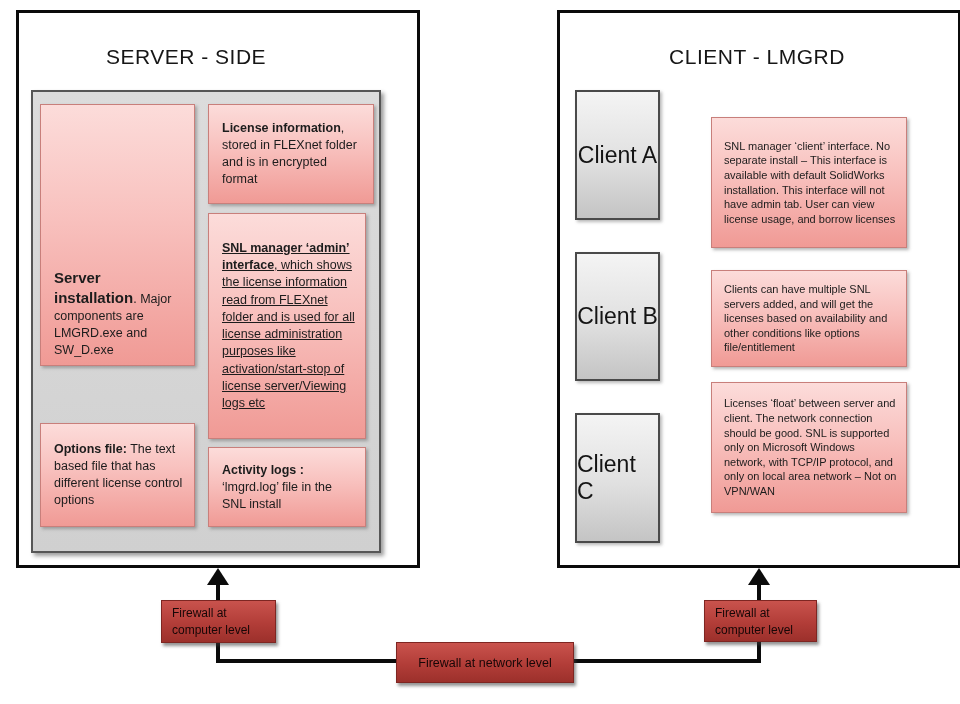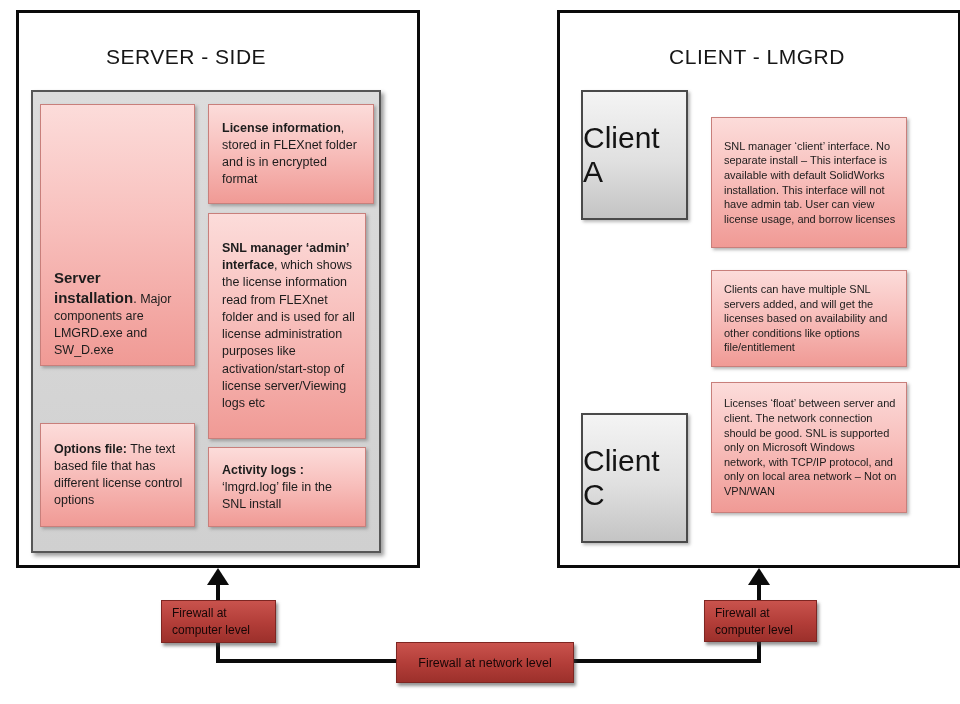--- a/index.html
+++ b/index.html
@@ -34,31 +34,31 @@
     border:1px solid #c87f7b;
     box-shadow:2px 2px 3px rgba(90,90,90,0.45);
     display:flex; flex-direction:column; justify-content:center;
     padding:6px 8px 6px 13px;
     color:#1c1c1c; font-size:12.5px; line-height:1.36;
   }
   .pink-box .lead { font-weight:bold; }
   #box-server-install { left:7px;  top:12px;  width:155px; height:262px;justify-content:flex-end; }
   #box-server-install .lead-big { font-weight:bold; font-size:15px; line-height:1.35; }
   #box-license-info   { left:175px; top:12px;  width:166px; height:100px; }
-  #box-admin-iface    { left:175px; top:121px; width:158px; height:226px; line-height:1.38; }
+  #box-admin-iface    { left:175px; top:121px; width:158px; height:226px; line-height:1.38;text-decoration:underline; }
   #box-options-file   { left:7px;  top:331px; width:155px; height:104px; }
   #box-activity-logs  { left:175px; top:355px; width:158px; height:80px; }
 
   .client-box {
-    position:absolute; left:21px; width:107px;
+    position:absolute; left:15px; width:85px;
     background:linear-gradient(180deg,#f4f4f4 0%,#e0e0e0 55%,#c4c4c4 100%);
     border:2px solid #4a4a4a;
     box-shadow:2px 2px 3px rgba(80,80,80,0.4);
     display:flex; align-items:center; justify-content:center;
-    font-size:30px; color:#141414;
+    font-size:23px; color:#141414;
   }
   #client-a { top:77px;  height:130px; }
   #client-b { top:239px; height:129px; }
   #client-c { top:400px; height:130px; }
 
   .note-box {
     position:absolute; left:151px; width:196px;
     background:linear-gradient(180deg,#fcdcda 0%,#f8c0bd 45%,#f09a95 100%);
     border:1px solid #c87f7b;
     box-shadow:2px 2px 3px rgba(90,90,90,0.45);
@@ -127,20 +127,23 @@
 
     </div>
   </div>
 
   <div class="panel" id="client-panel">
     <div class="panel-title" id="client-title">CLIENT - LMGRD</div>
 
     <div class="client-box" id="client-a">
       <span>Client A</span>
     </div>
+    <div class="client-box" id="client-b">
+      <span>Client B</span>
+    </div>
     <div class="client-box" id="client-c">
       <span>Client C</span>
     </div>
 
     <div class="note-box" id="note-1">
       <div>SNL manager ‘client’ interface. No separate install – This interface is available with default SolidWorks installation. This interface will not have admin tab. User can view license usage, and borrow licenses</div>
     </div>
     <div class="note-box" id="note-2">
       <div>Clients can have multiple SNL servers added, and will get the licenses based on availability and other conditions like options file/entitlement</div>
     </div>

